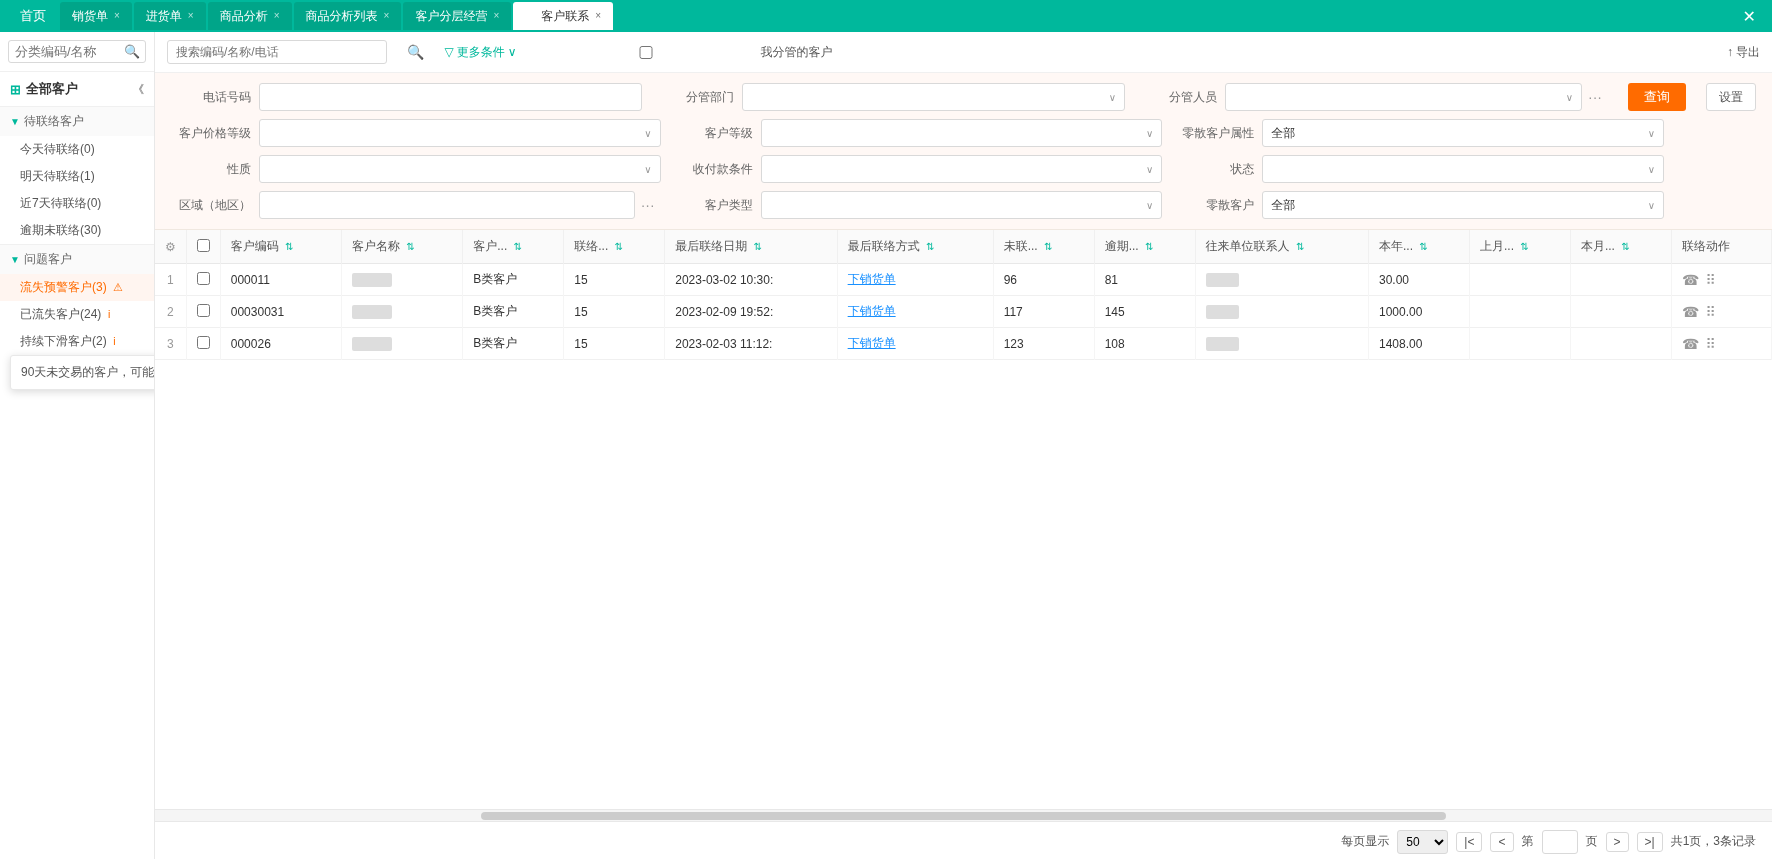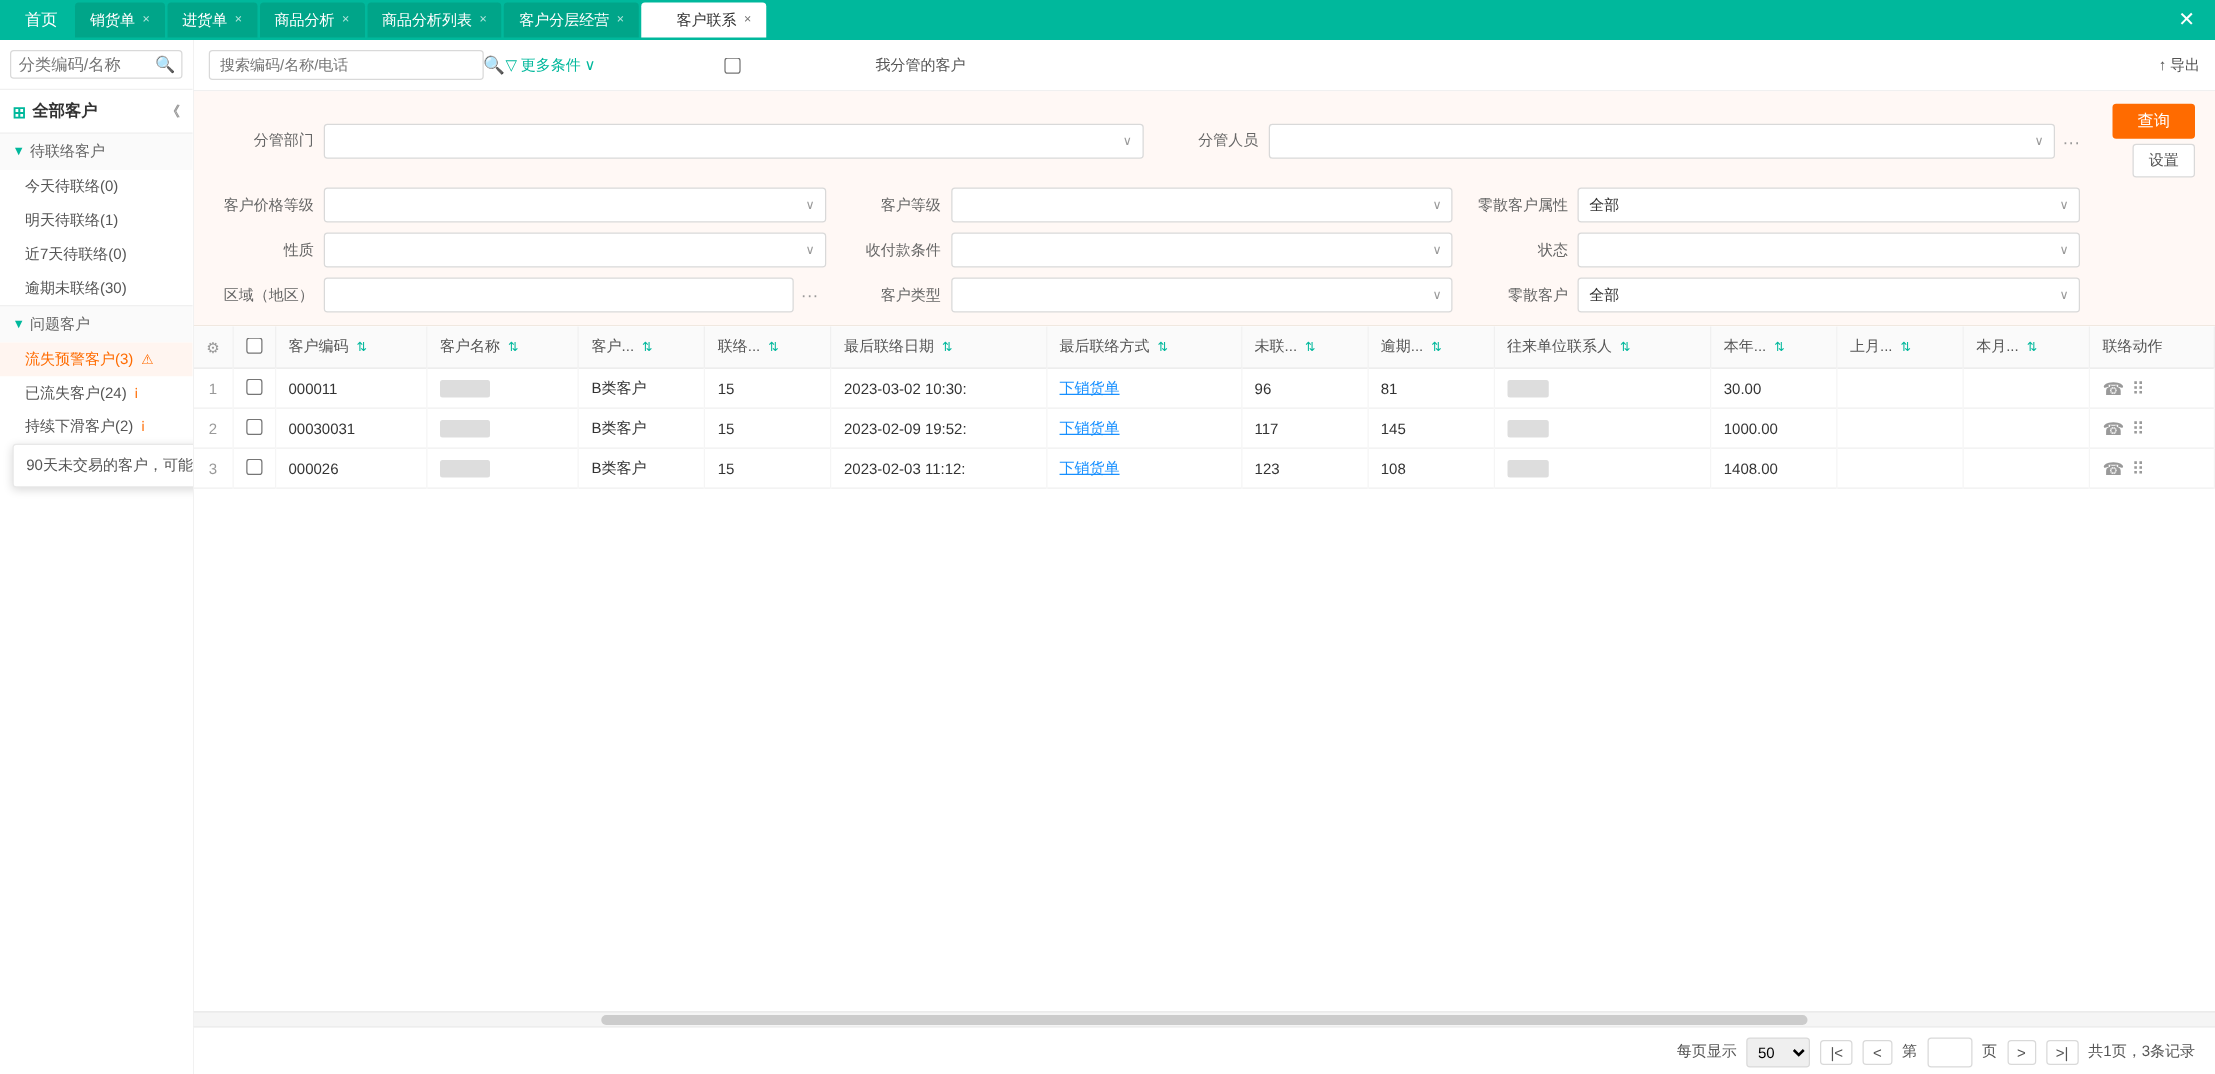--- a/index.html
+++ b/index.html
@@ -149,21 +149,21 @@
       overflow: hidden;
       background: white;
     }
 
     
     .filter-bar {
       padding: 8px 12px;
       border-bottom: 1px solid #f0f0f0;
       display: flex;
       align-items: center;
-      gap: 0;
+      gap: 20px;
       background: white;
     }
     .filter-bar input {
       border: 1px solid #d9d9d9;
       border-radius: 3px;
       padding: 4px 8px;
       font-size: 12px;
       width: 220px;
       outline: none;
     }
@@ -250,21 +250,21 @@
     }
     .filter-field .dropdown-btn .arrow { color: #999; font-size: 10px; }
     .filter-field .more-btn {
       color: #999;
       font-size: 14px;
       cursor: pointer;
       padding: 0 6px;
     }
     .filter-action {
       display: flex;
-      flex-direction: column;
+      flex-direction: row;
       gap: 4px;
       margin-left: 8px;
     }
     .btn-query {
       background: #ff6b00;
       color: white;
       border: none;
       padding: 5px 16px;
       border-radius: 3px;
       cursor: pointer;
@@ -535,20 +535,24 @@
       <div class="export-btn">
         <span>↑</span>
         <span>导出</span>
       </div>
     </div>
 
     <div class="adv-filter">
 
       <div class="adv-filter-row">
         <div class="filter-field">
+          <label>电话号码</label>
+          <input type="text" style="">
+        </div>
+        <div class="filter-field">
           <label>分管部门</label>
           <div class="dropdown-btn">
             <span></span>
             <span class="arrow">∨</span>
           </div>
         </div>
         <div class="filter-field">
           <label>分管人员</label>
           <div class="dropdown-btn">
             <span></span>

